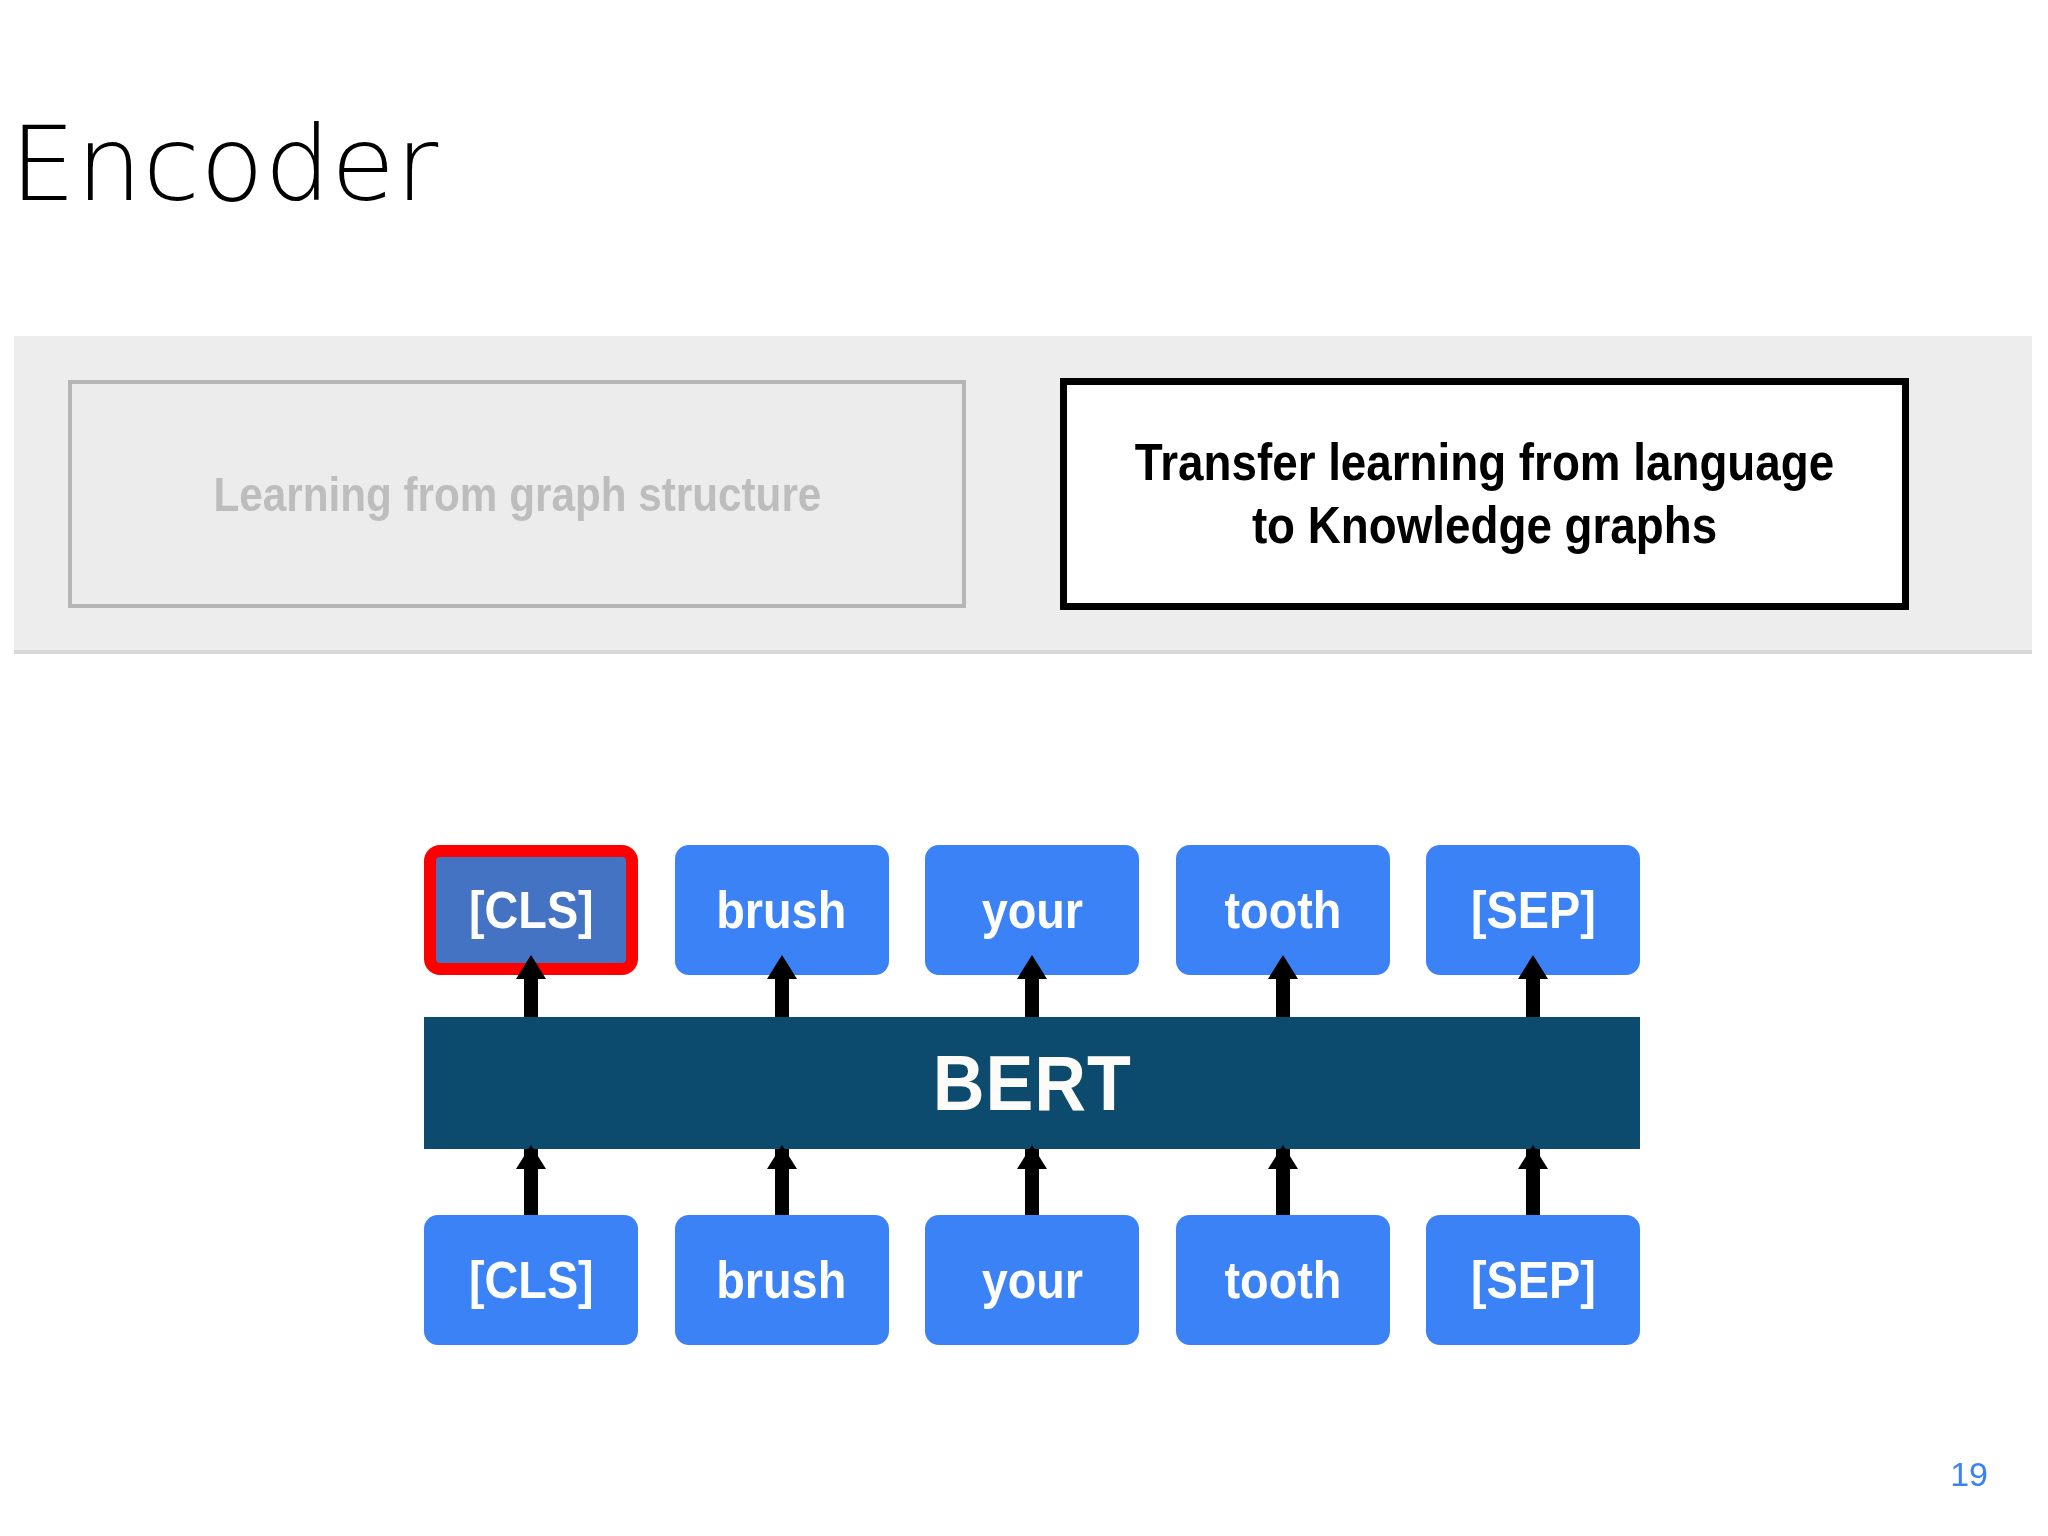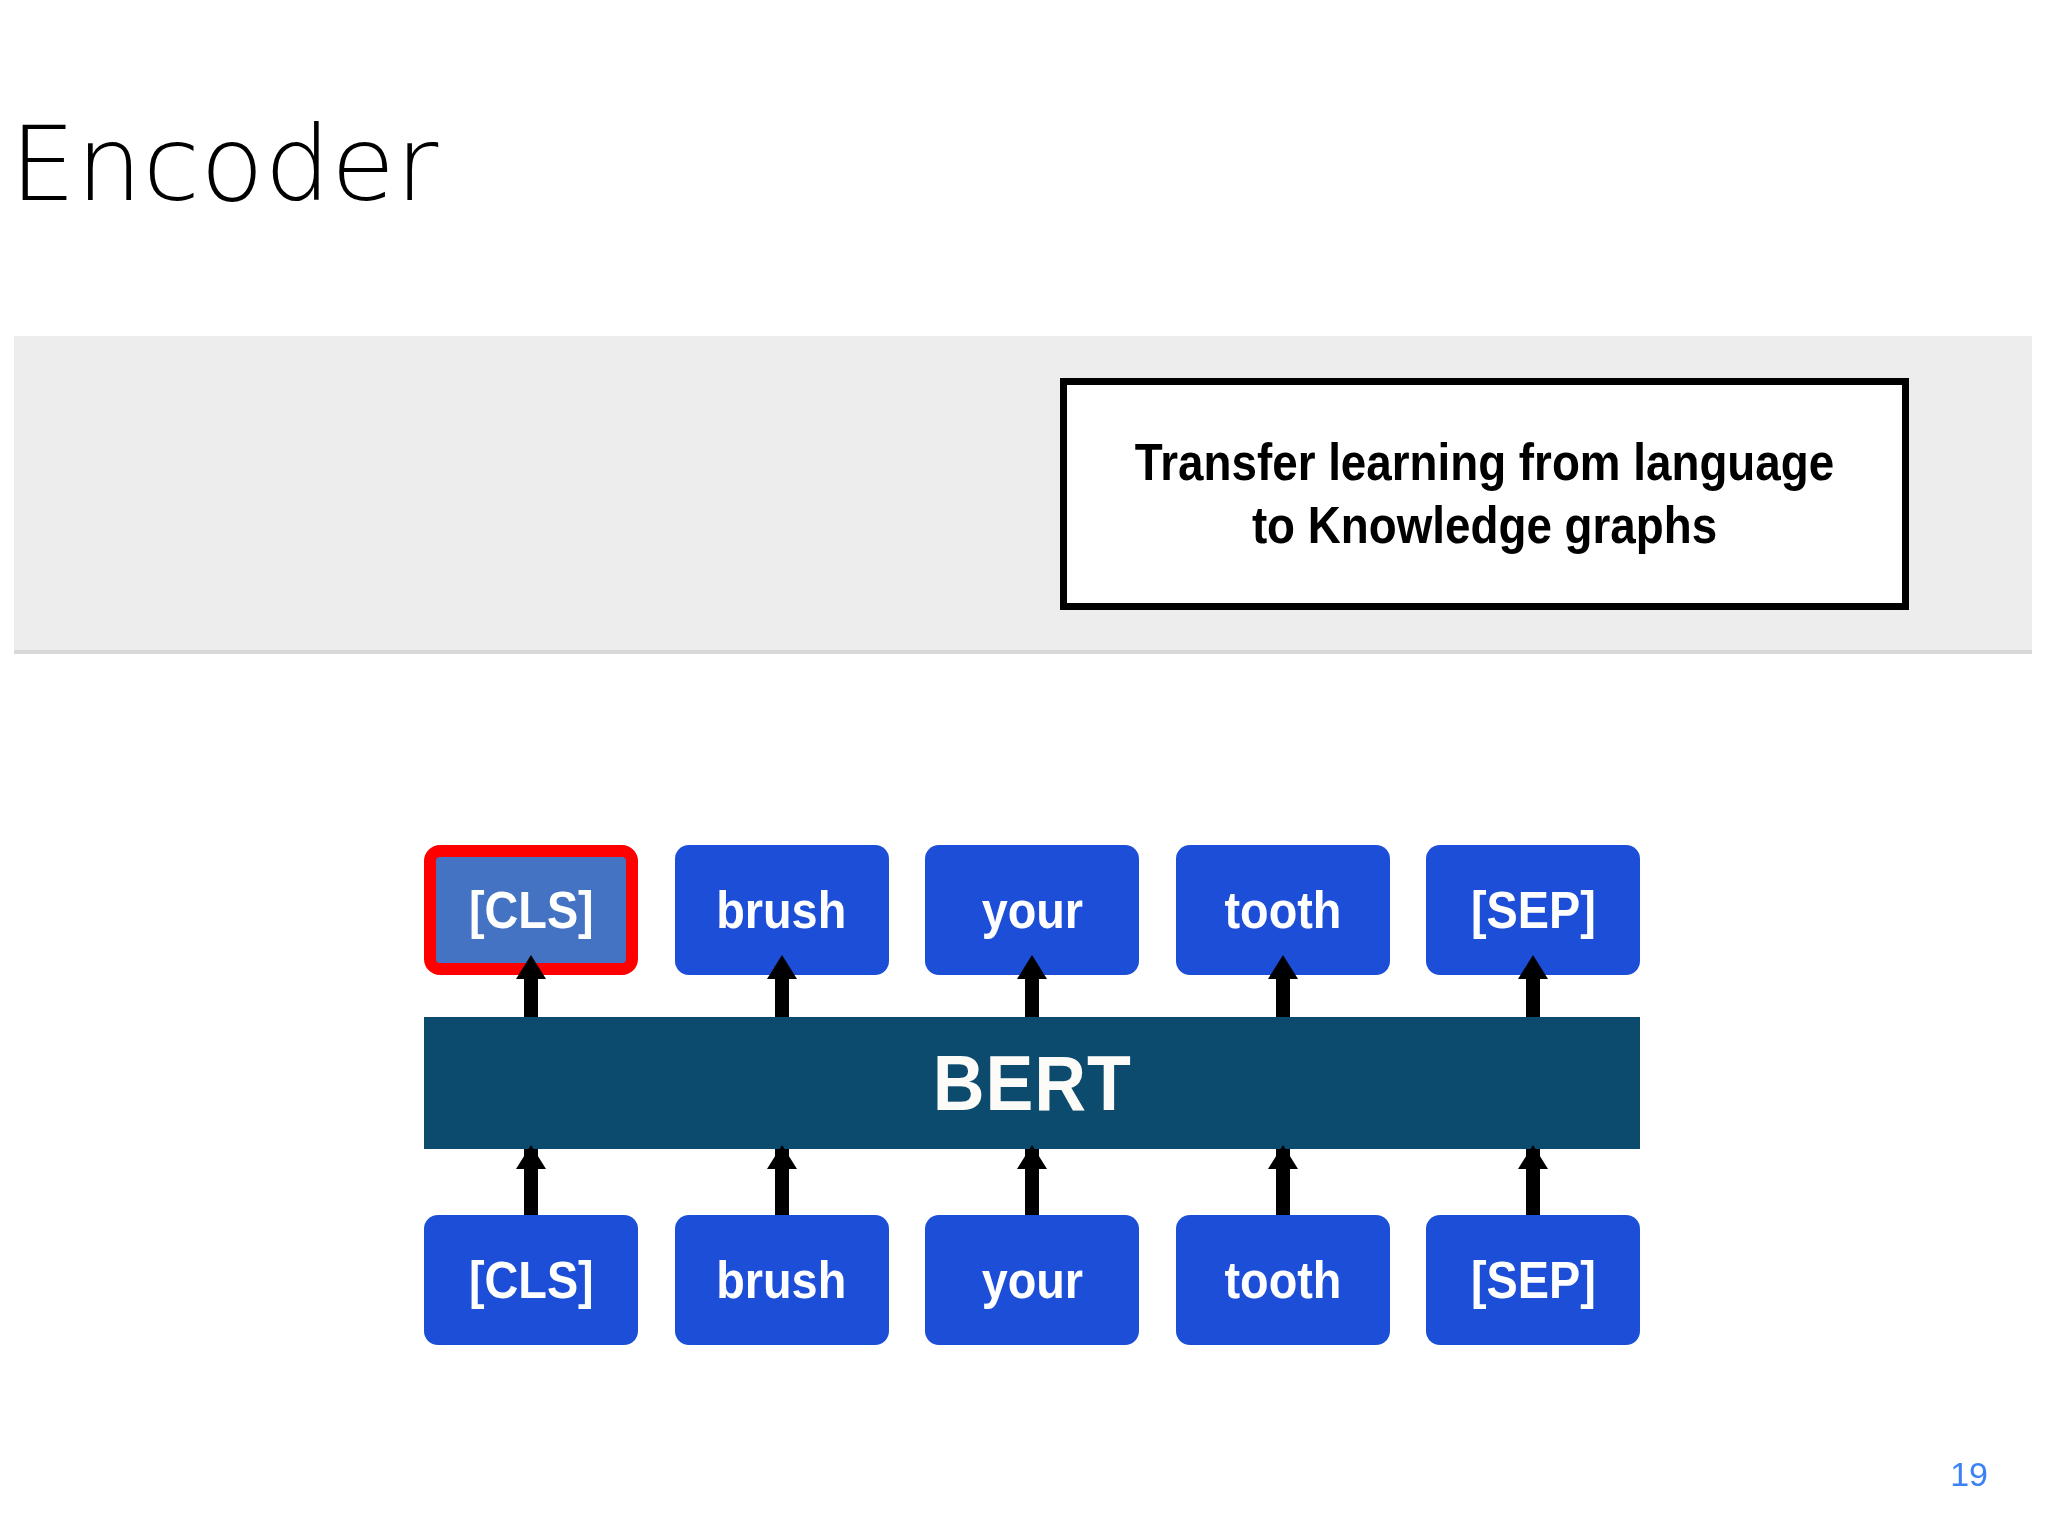--- a/index.html
+++ b/index.html
@@ -102,21 +102,21 @@
     height: 130px;
     display: flex;
     justify-content: space-between;
   }
   #token-row-output { top: 0px; }
   #token-row-input  { top: 370px; }
 
   .token-box {
     width: 214px;
     height: 130px;
-    background: #1d4ed8;
+    background: #3b82f6;
     border-radius: 14px;
     display: flex;
     align-items: center;
     justify-content: center;
     box-sizing: border-box;
     position: relative;
   }
   .token-label {
     font-family: "Liberation Sans Narrow", "Liberation Sans", sans-serif;
     font-weight: bold;
@@ -206,20 +206,23 @@
     color: #3b82f6;
   }
 </style>
 </head>
 <body>
 
 <div id="slide-title"><span>Encoder</span></div>
 
 <div id="topic-banner">
 
+  <div class="topic-box" id="topic-box-graph">
+    <span class="topic-label">Learning from graph structure</span>
+  </div>
 
   <div class="topic-box" id="topic-box-transfer">
     <span class="topic-label">Transfer learning from language to Knowledge graphs</span>
   </div>
 
 </div>
 
 <div id="bert-diagram">
 
   <div class="token-row" id="token-row-output">

